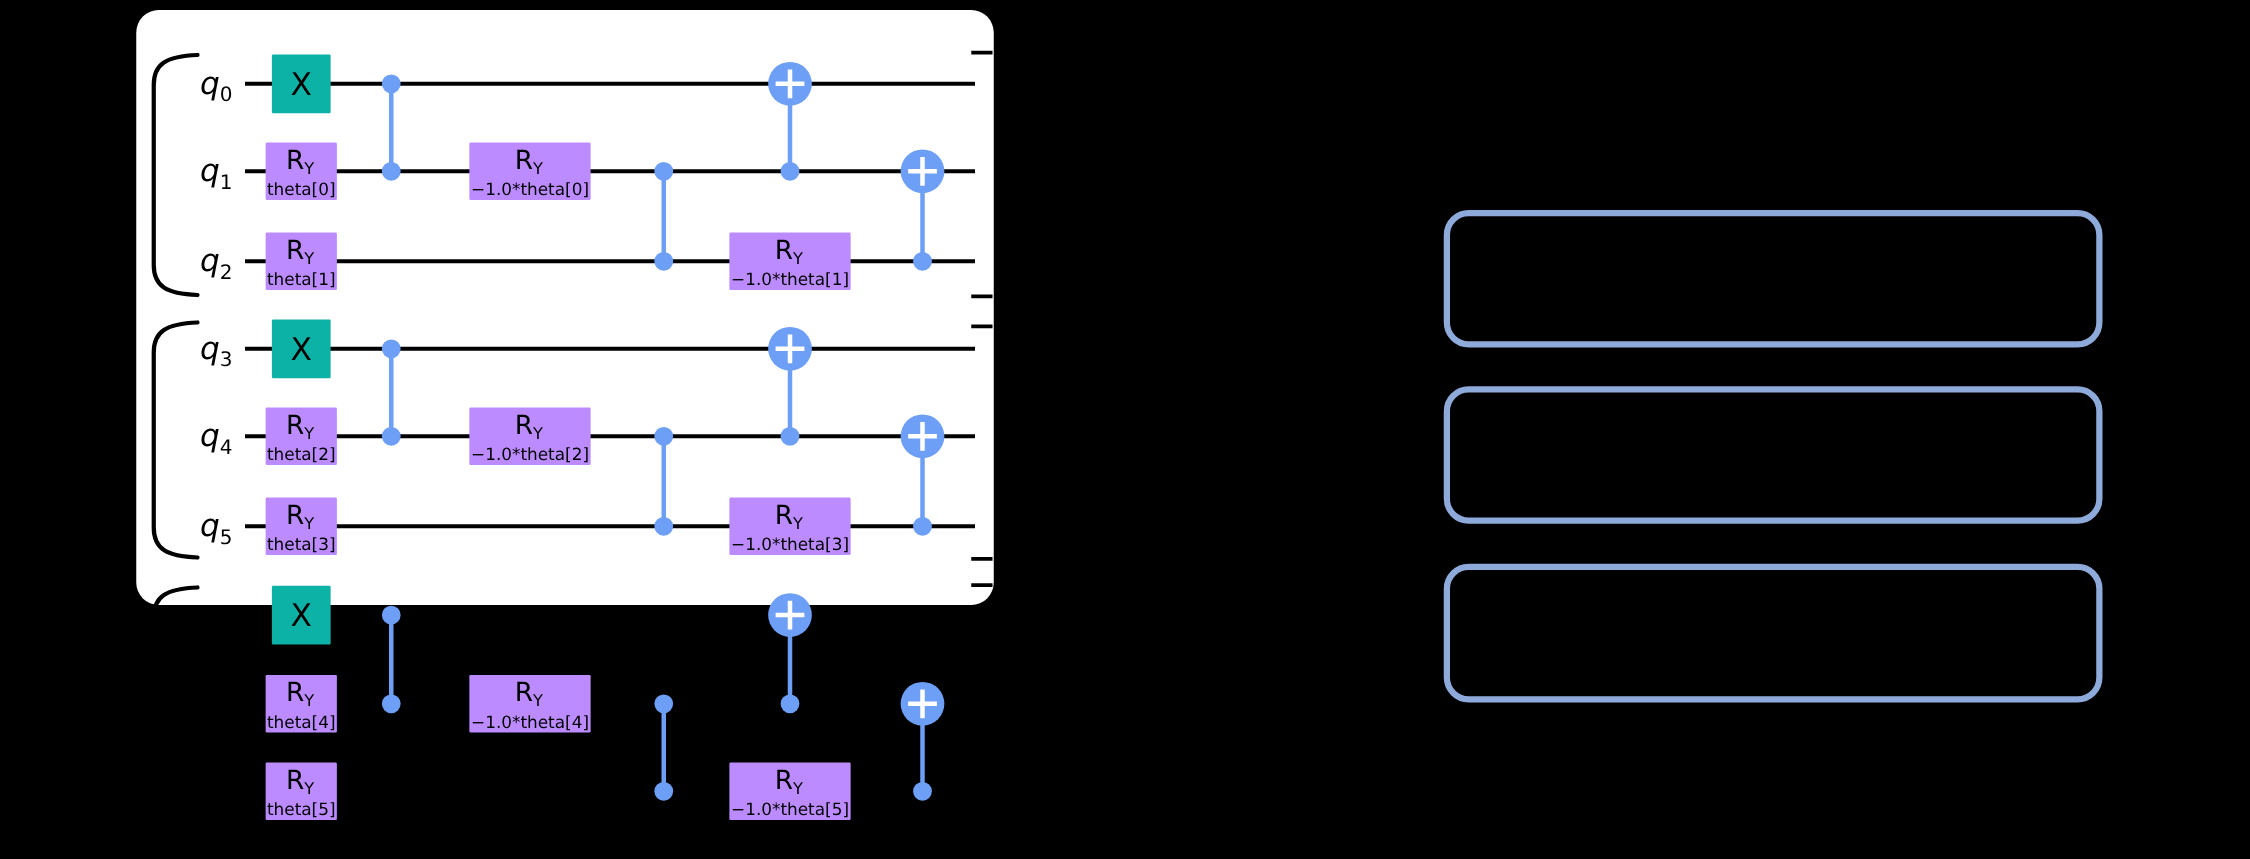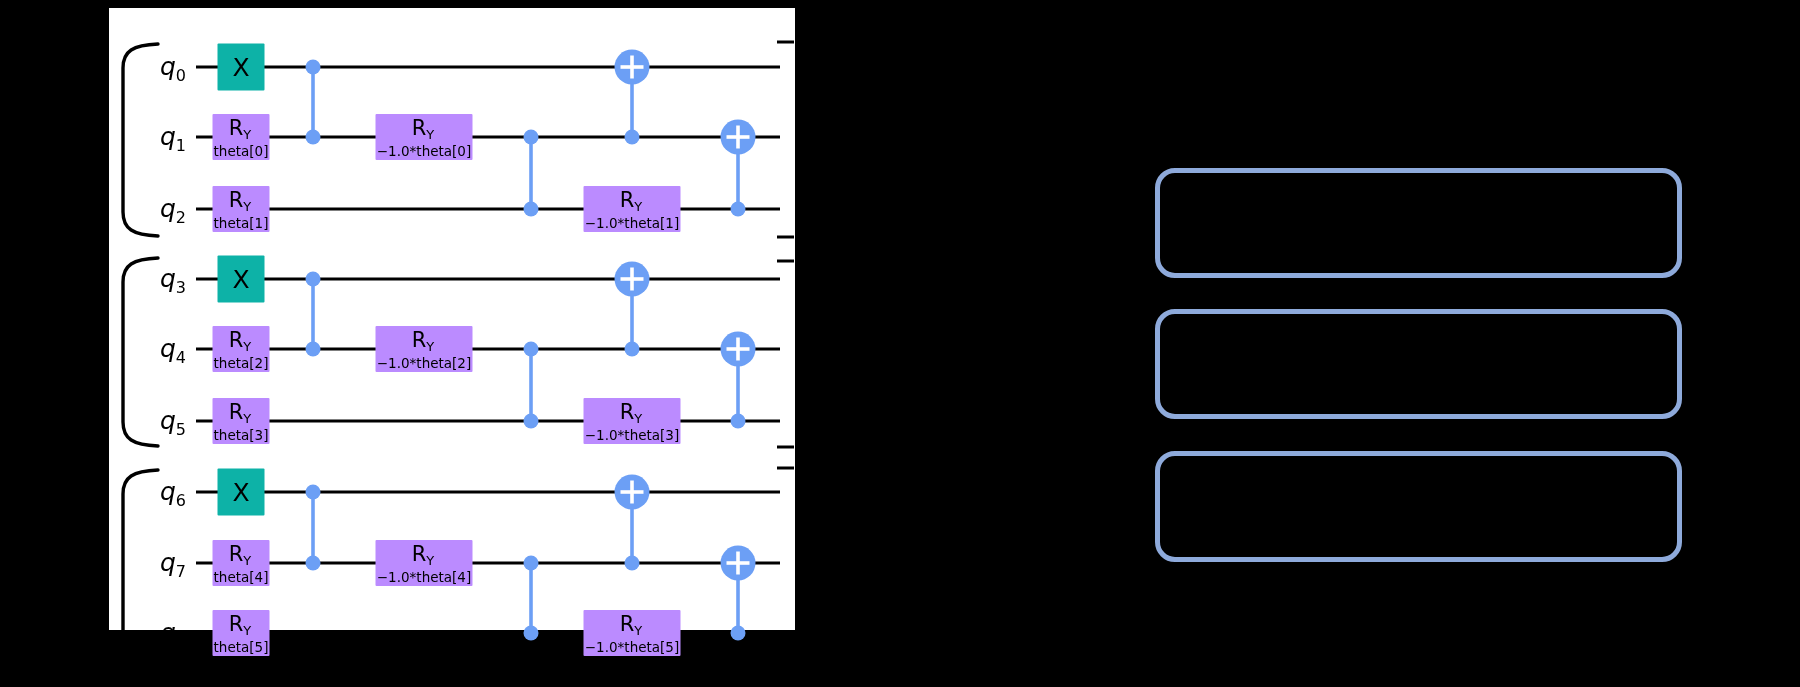--- a/index.html
+++ b/index.html
@@ -17,21 +17,21 @@
   #circuit-svg{display:block;}
   .answer-box{
     position:absolute;
     box-sizing:border-box;
     background:transparent;
   }
 </style>
 </head>
 <body>
 
-<div id="circuit-panel" style="left: 109px; top: 8px; width: 686px; height: 622px; background: rgb(255, 255, 255);">
+<div id="circuit-panel" style="left: 109px; top: 8px; width: 686px; height: 476px; background: rgb(255, 255, 255); border-radius: 18px;">
   <svg id="circuit-svg" xmlns="http://www.w3.org/2000/svg" width="686" height="675" viewBox="109 8 686 675">
       <line x1="196" y1="67" x2="780" y2="67" stroke="#000000" stroke-width="3.2"></line>
       <text x="186" y="75" text-anchor="end" font-size="25" fill="#000000"><tspan font-style="italic">q</tspan><tspan font-size="16" dy="6">0</tspan></text>
       <line x1="196" y1="137" x2="780" y2="137" stroke="#000000" stroke-width="3.2"></line>
       <text x="186" y="145" text-anchor="end" font-size="25" fill="#000000"><tspan font-style="italic">q</tspan><tspan font-size="16" dy="6">1</tspan></text>
       <line x1="196" y1="209" x2="780" y2="209" stroke="#000000" stroke-width="3.2"></line>
       <text x="186" y="217" text-anchor="end" font-size="25" fill="#000000"><tspan font-style="italic">q</tspan><tspan font-size="16" dy="6">2</tspan></text>
       <line x1="196" y1="279" x2="780" y2="279" stroke="#000000" stroke-width="3.2"></line>
       <text x="186" y="287" text-anchor="end" font-size="25" fill="#000000"><tspan font-style="italic">q</tspan><tspan font-size="16" dy="6">3</tspan></text>
       <line x1="196" y1="349" x2="780" y2="349" stroke="#000000" stroke-width="3.2"></line>

